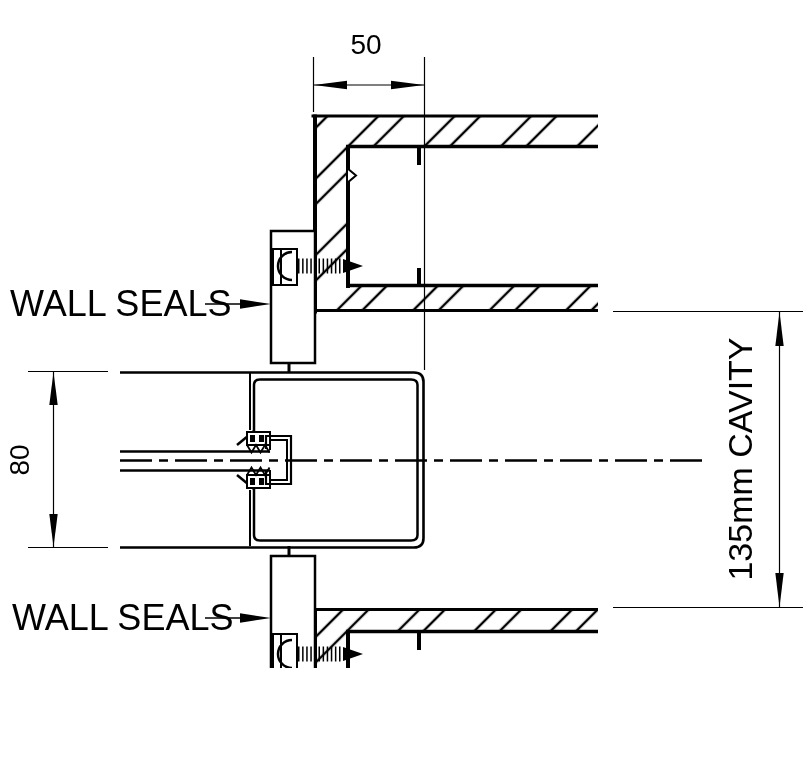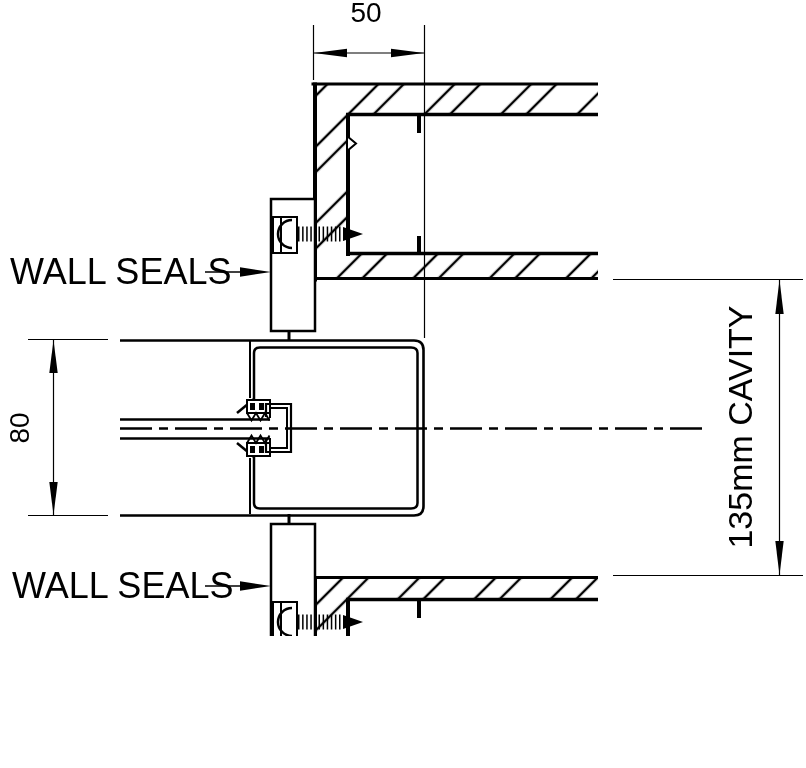--- a/index.html
+++ b/index.html
@@ -1,16 +1,16 @@
 <!DOCTYPE html>
 <html><head>
 <meta charset="utf-8">
 <style>
   html,body{margin:0;padding:0;background:#ffffff;}
-  .stage{width:806px;height:636px;position:relative;background:#7dd3fc;overflow:hidden;}
+  .stage{width:806px;height:636px;position:relative;background:#7dd3fc;overflow:hidden;margin-top:32px;}
   svg{display:block;}
   text{font-family:"Liberation Sans","DejaVu Sans",sans-serif;fill:#000;}
   .dimtxt{font-size:28px;}
   .cavtxt{font-size:34px;}
   .lbltxt{font-size:36px;}
 </style>
 </head>
 <body>
 
 <div class="stage">

